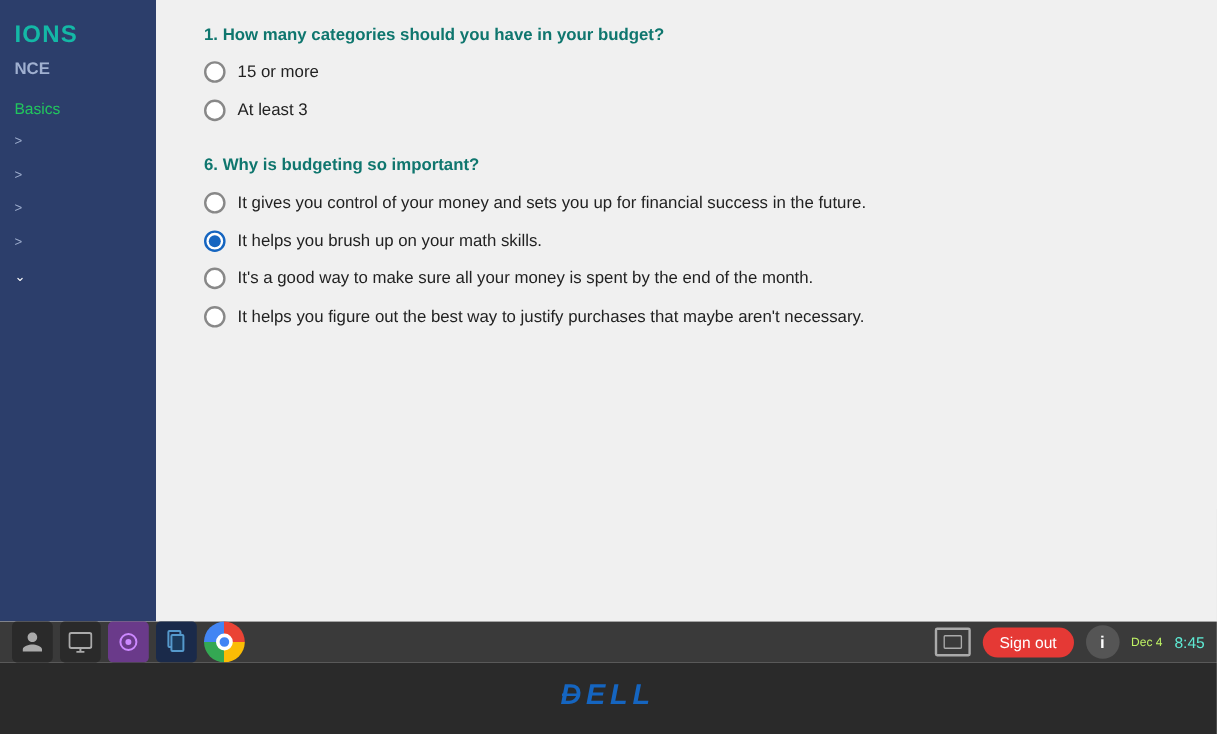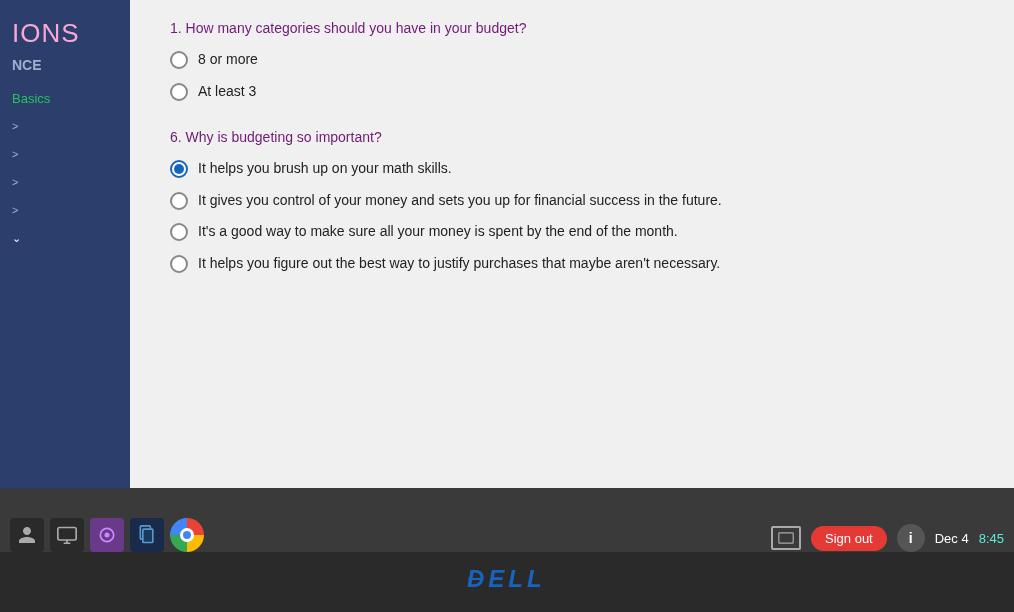--- a/index.html
+++ b/index.html
@@ -32,23 +32,23 @@
       width: 130px;
       background: #2c3e6b;
       color: white;
       display: flex;
       flex-direction: column;
       padding: 10px 0;
       flex-shrink: 0;
     }
 
     .sidebar-title {
-      font-size: 26px;
-      font-weight: normal;
-      color: #f9a8d4;
+      font-size: 20px;
+      font-weight: bold;
+      color: #14b8a6;
       padding: 8px 12px;
       letter-spacing: 1px;
     }
 
     .sidebar-subtitle {
       font-size: 14px;
       font-weight: bold;
       color: #a0b0d0;
       padding: 0 12px 12px 12px;
     }
@@ -85,23 +85,23 @@
       padding: 20px 40px;
       overflow-y: auto;
     }
 
     .question-block {
       margin-bottom: 28px;
     }
 
     .question-text {
       font-size: 14px;
-      color: #701a75;
+      color: #0f766e;
       margin-bottom: 14px;
-      font-weight: 400;
+      font-weight: 700;
     }
 
     .answer-option {
       display: flex;
       align-items: flex-start;
       margin-bottom: 12px;
       font-size: 14px;
       color: #222;
       cursor: pointer;
     }
@@ -135,24 +135,24 @@
       transform: translate(-50%, -50%);
     }
 
     .answer-text {
       line-height: 1.4;
       flex: 1;
     }
 
     
     .taskbar {
-      height: 64px;
+      height: 34px;
       background: #3a3a3a;
       display: flex;
-      align-items: flex-end;
+      align-items: center;
       padding: 0 10px;
       gap: 6px;
       flex-shrink: 0;
     }
 
     .taskbar-icon {
       width: 34px;
       height: 34px;
       border-radius: 4px;
       display: flex;
@@ -205,22 +205,22 @@
       color: white;
       display: flex;
       align-items: center;
       justify-content: center;
       font-size: 14px;
       font-weight: bold;
       cursor: pointer;
     }
 
     .taskbar-date {
-      color: #ffffff;
-      font-size: 13px;
+      color: #bef264;
+      font-size: 10px;
     }
 
     .taskbar-time {
       color: #5eead4;
       font-size: 13px;
     }
 
     
     .dell-bar {
       height: 60px;
@@ -288,44 +288,44 @@
 
     <div class="content">
 
       <div class="question-block">
         <div class="question-text">
           1. How many categories should you have in your budget?
         </div>
 
         <div class="answer-option">
           <div class="radio"></div>
-          <span class="answer-text">8 or more</span>
+          <span class="answer-text">15 or more</span>
         </div>
 
 
         <div class="answer-option">
           <div class="radio"></div>
           <span class="answer-text">At least 3</span>
         </div>
 
       </div>
 
       <div class="question-block">
         <div class="question-text">
           6. Why is budgeting so important?
         </div>
 
         <div class="answer-option">
+          <div class="radio"></div>
+          <span class="answer-text">It gives you control of your money and sets you up for financial success in the future.</span>
+        </div>
+
+        <div class="answer-option">
           <div class="radio selected"></div>
           <span class="answer-text">It helps you brush up on your math skills.</span>
-        </div>
-
-        <div class="answer-option">
-          <div class="radio"></div>
-          <span class="answer-text">It gives you control of your money and sets you up for financial success in the future.</span>
         </div>
 
         <div class="answer-option">
           <div class="radio"></div>
           <span class="answer-text">It's a good way to make sure all your money is spent by the end of the month.</span>
         </div>
 
         <div class="answer-option">
           <div class="radio"></div>
           <span class="answer-text">It helps you figure out the best way to justify purchases that maybe aren't necessary.</span>

